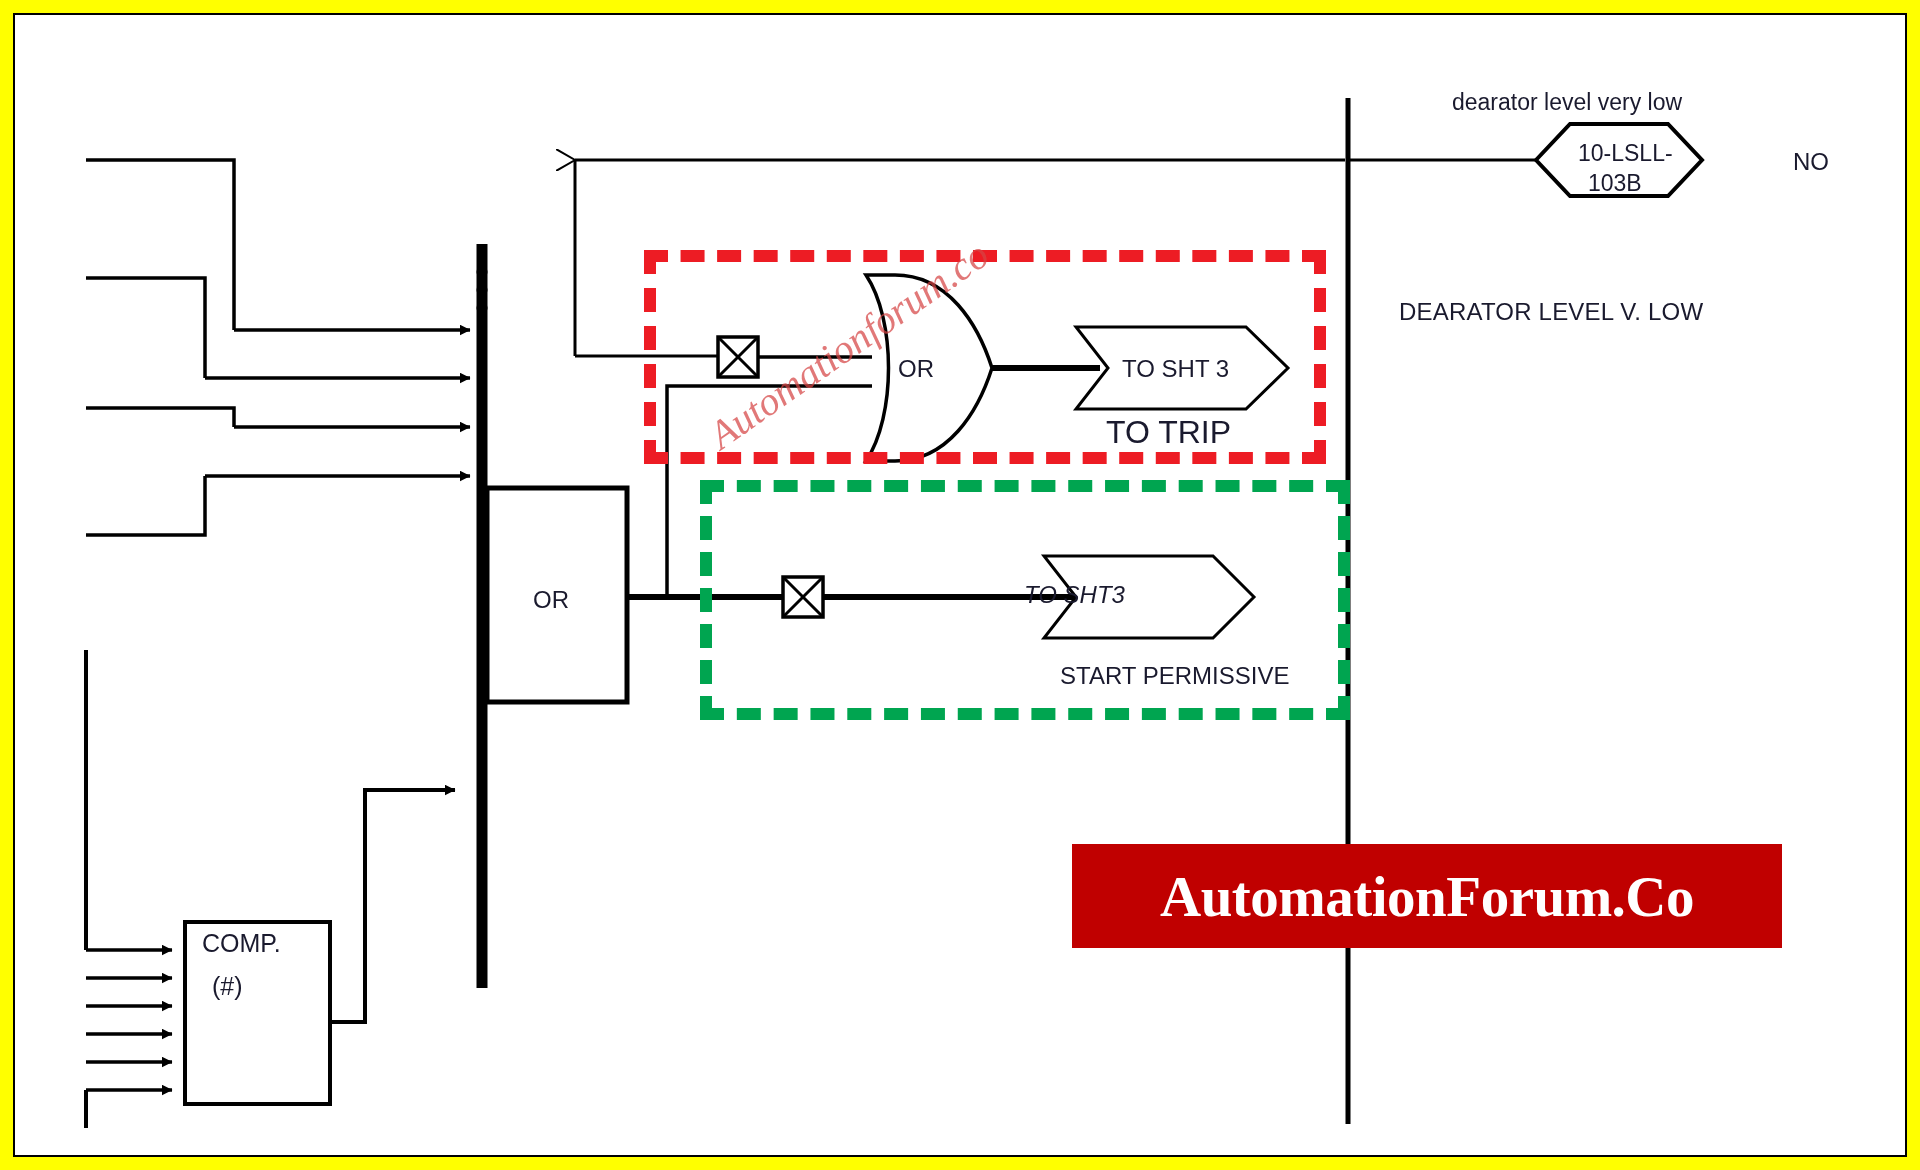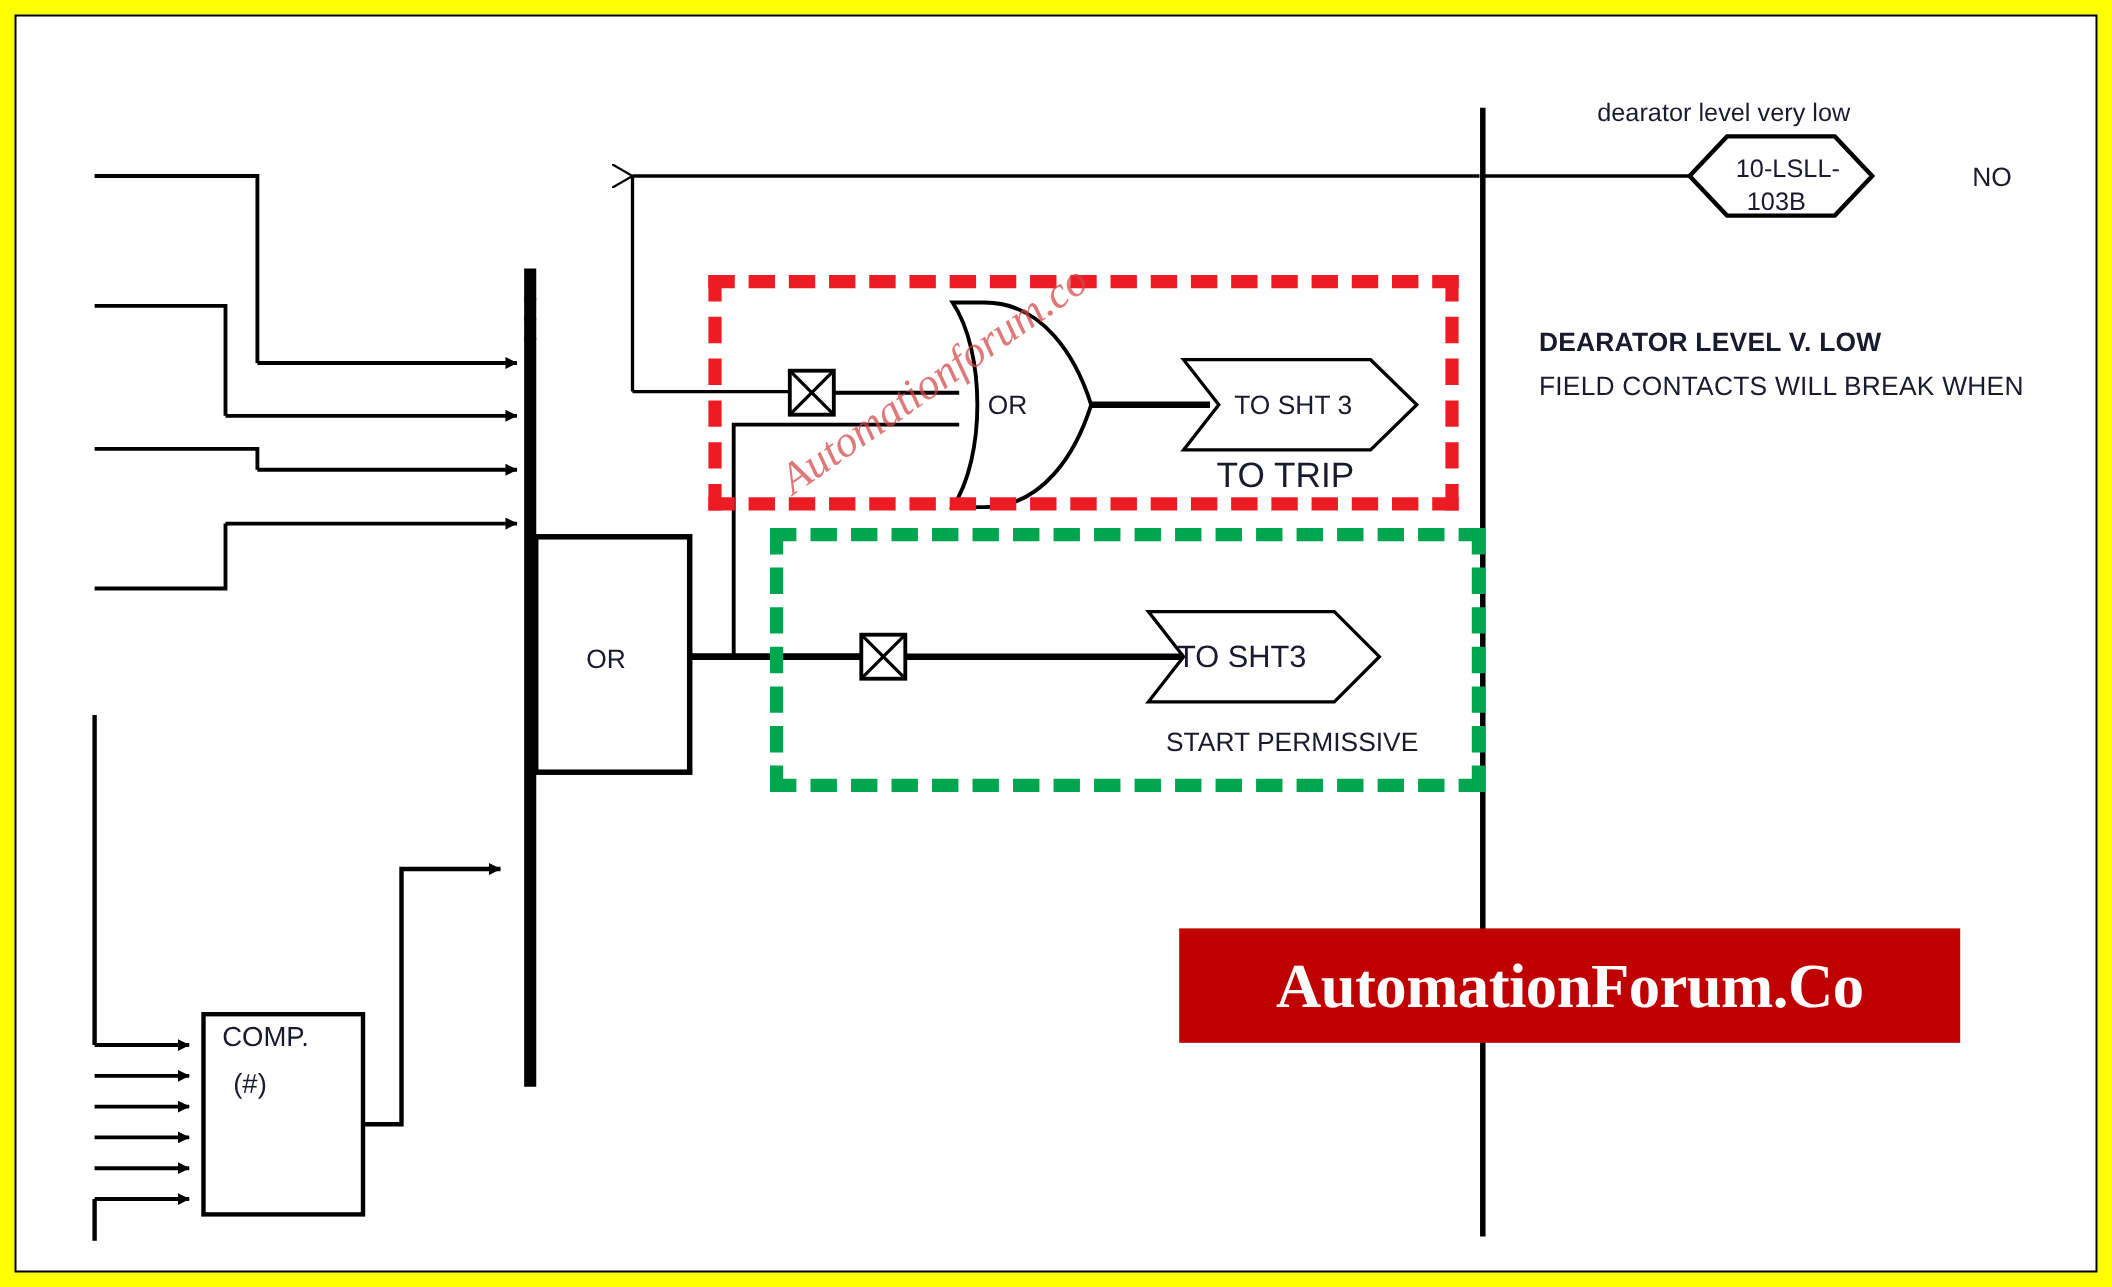--- a/index.html
+++ b/index.html
@@ -81,42 +81,43 @@
   }
   #tag-line2 {
     left: 1588px; top: 170px;
     font-size: 23px;
   }
   .desc-line {
     left: 1399px;
     font-size: 24px;
     letter-spacing: 0.2px;
   }
-  #desc-0 { top: 298px; font-weight: bold; }
+  #desc-0 { top: 298px; }
   #desc-1 { top: 338px; }
   #desc-2 { top: 378px; }
   #or-gate-label {
     left: 898px; top: 355px;
     font-size: 24px;
   }
   #or-box-label {
     left: 533px; top: 586px;
     font-size: 24px;
   }
   #to-sht3-trip-label {
     left: 1122px; top: 355px;
     font-size: 24px;
   }
   #to-trip-label {
     left: 1106px; top: 414px;
     font-size: 32px;
   }
   #to-sht3-perm-label {
-    left: 1070px; top: 581px;
-    font-size: 28px;
+    left: 1024px; top: 581px;
+    font-size: 24px;
+    font-style: italic;
   }
   #start-permissive-label {
     left: 1060px; top: 662px;
     font-size: 24px;
   }
   #comp-label-1 {
     left: 202px; top: 929px;
     font-size: 25px;
   }
   #comp-label-2 {
@@ -270,21 +271,20 @@
   <div class="dash-box" id="permissive-box"></div>
 
   <div class="lbl" id="tag-title">dearator level very low</div>
 
   <div class="lbl" id="tag-line1">10-LSLL-</div>
   <div class="lbl" id="tag-line2">103B</div>
 
   <div class="lbl" id="no-label">NO</div>
 
   <div class="lbl desc-line" id="desc-0">DEARATOR LEVEL V. LOW</div>
-  <div class="lbl desc-line" id="desc-1">FIELD CONTACTS WILL BREAK WHEN</div>
 
   <div class="lbl" id="or-gate-label">OR</div>
 
   <div class="lbl" id="to-sht3-trip-label">TO SHT 3</div>
 
   <div class="lbl" id="to-trip-label">TO TRIP</div>
 
   <div class="lbl" id="or-box-label">OR</div>
 
   <div class="lbl" id="to-sht3-perm-label">TO SHT3</div>

